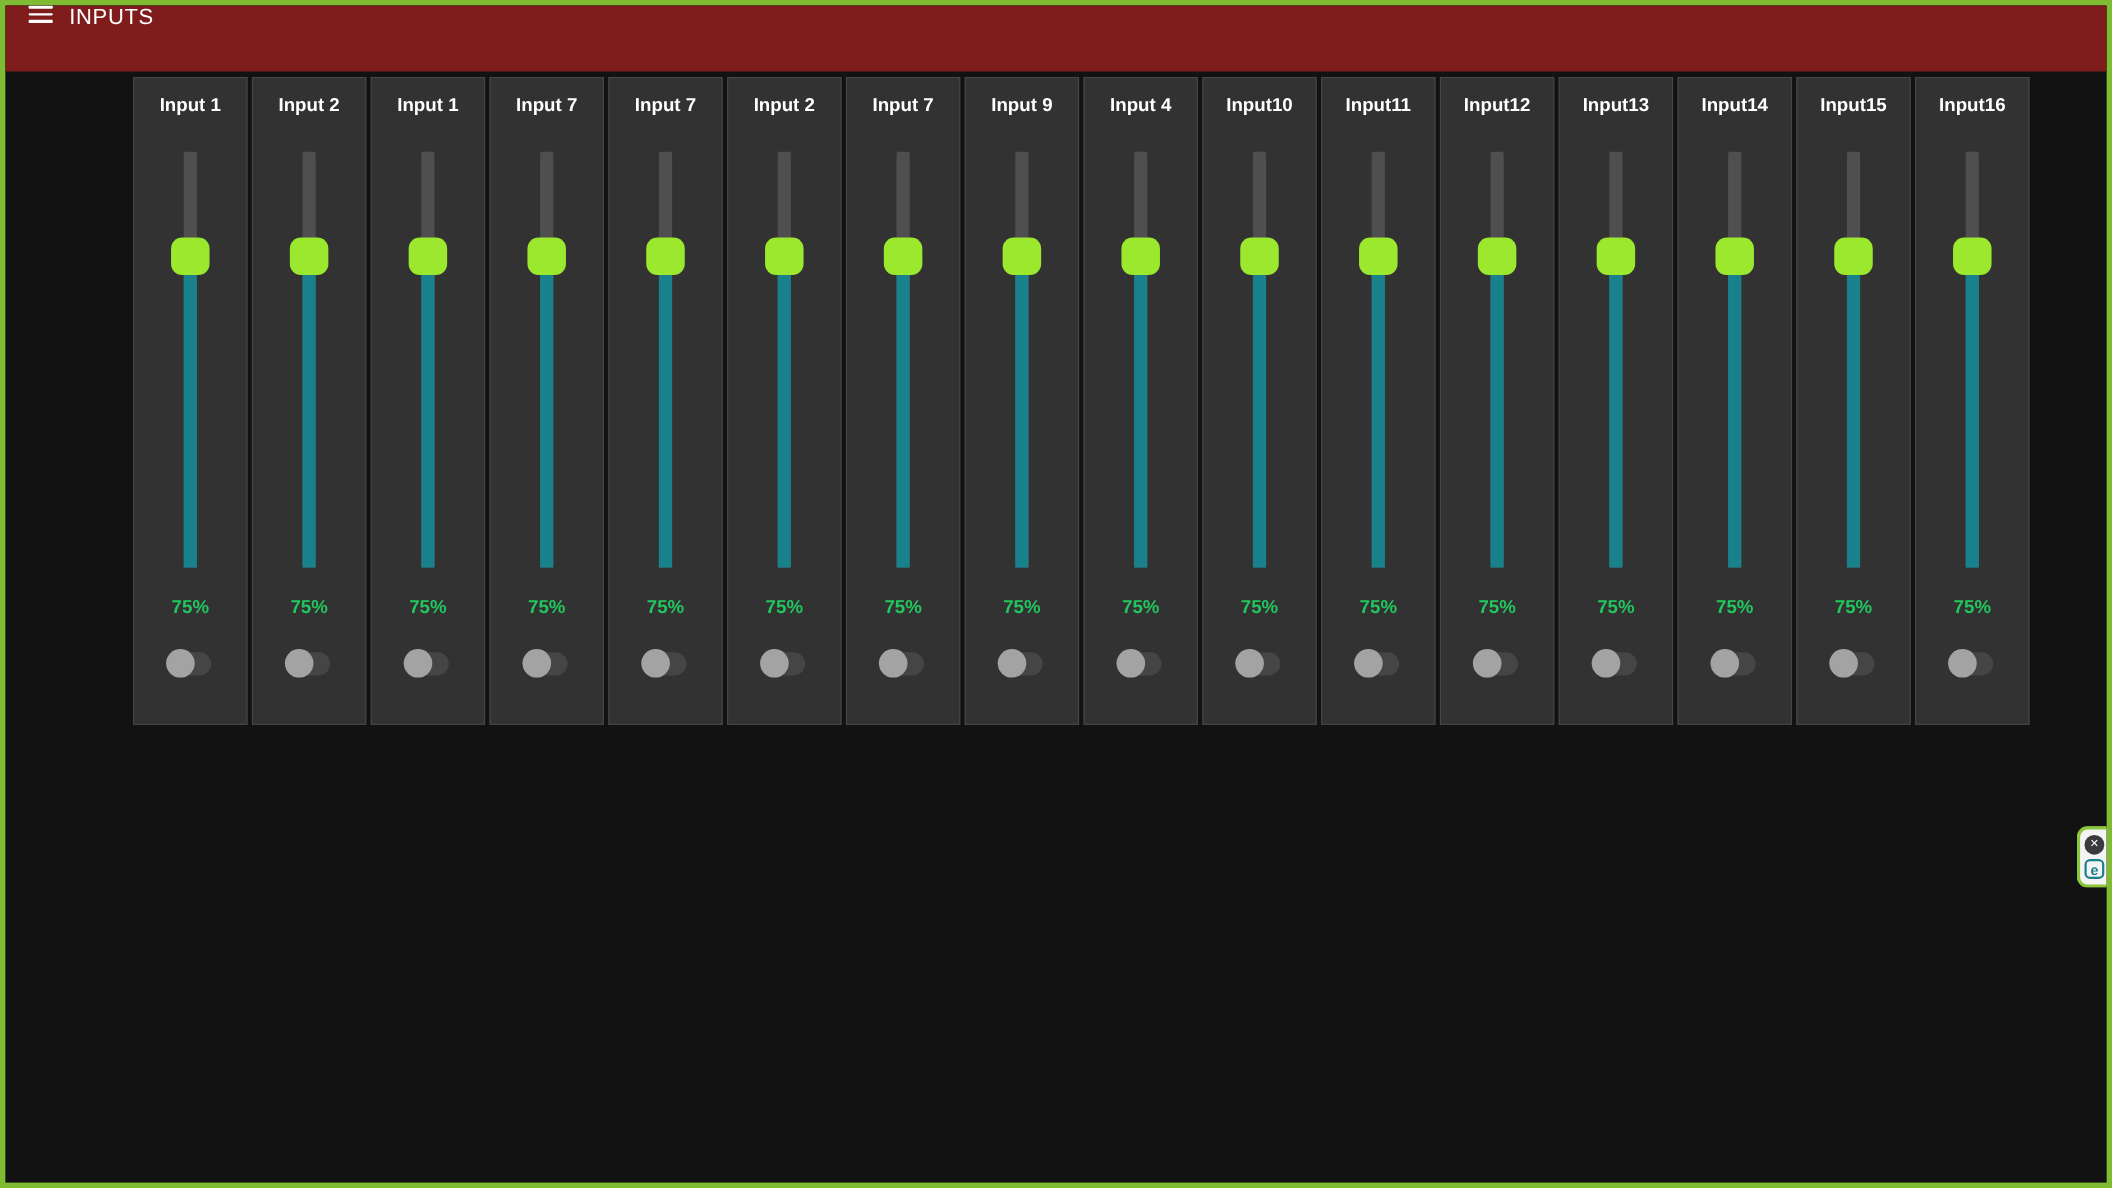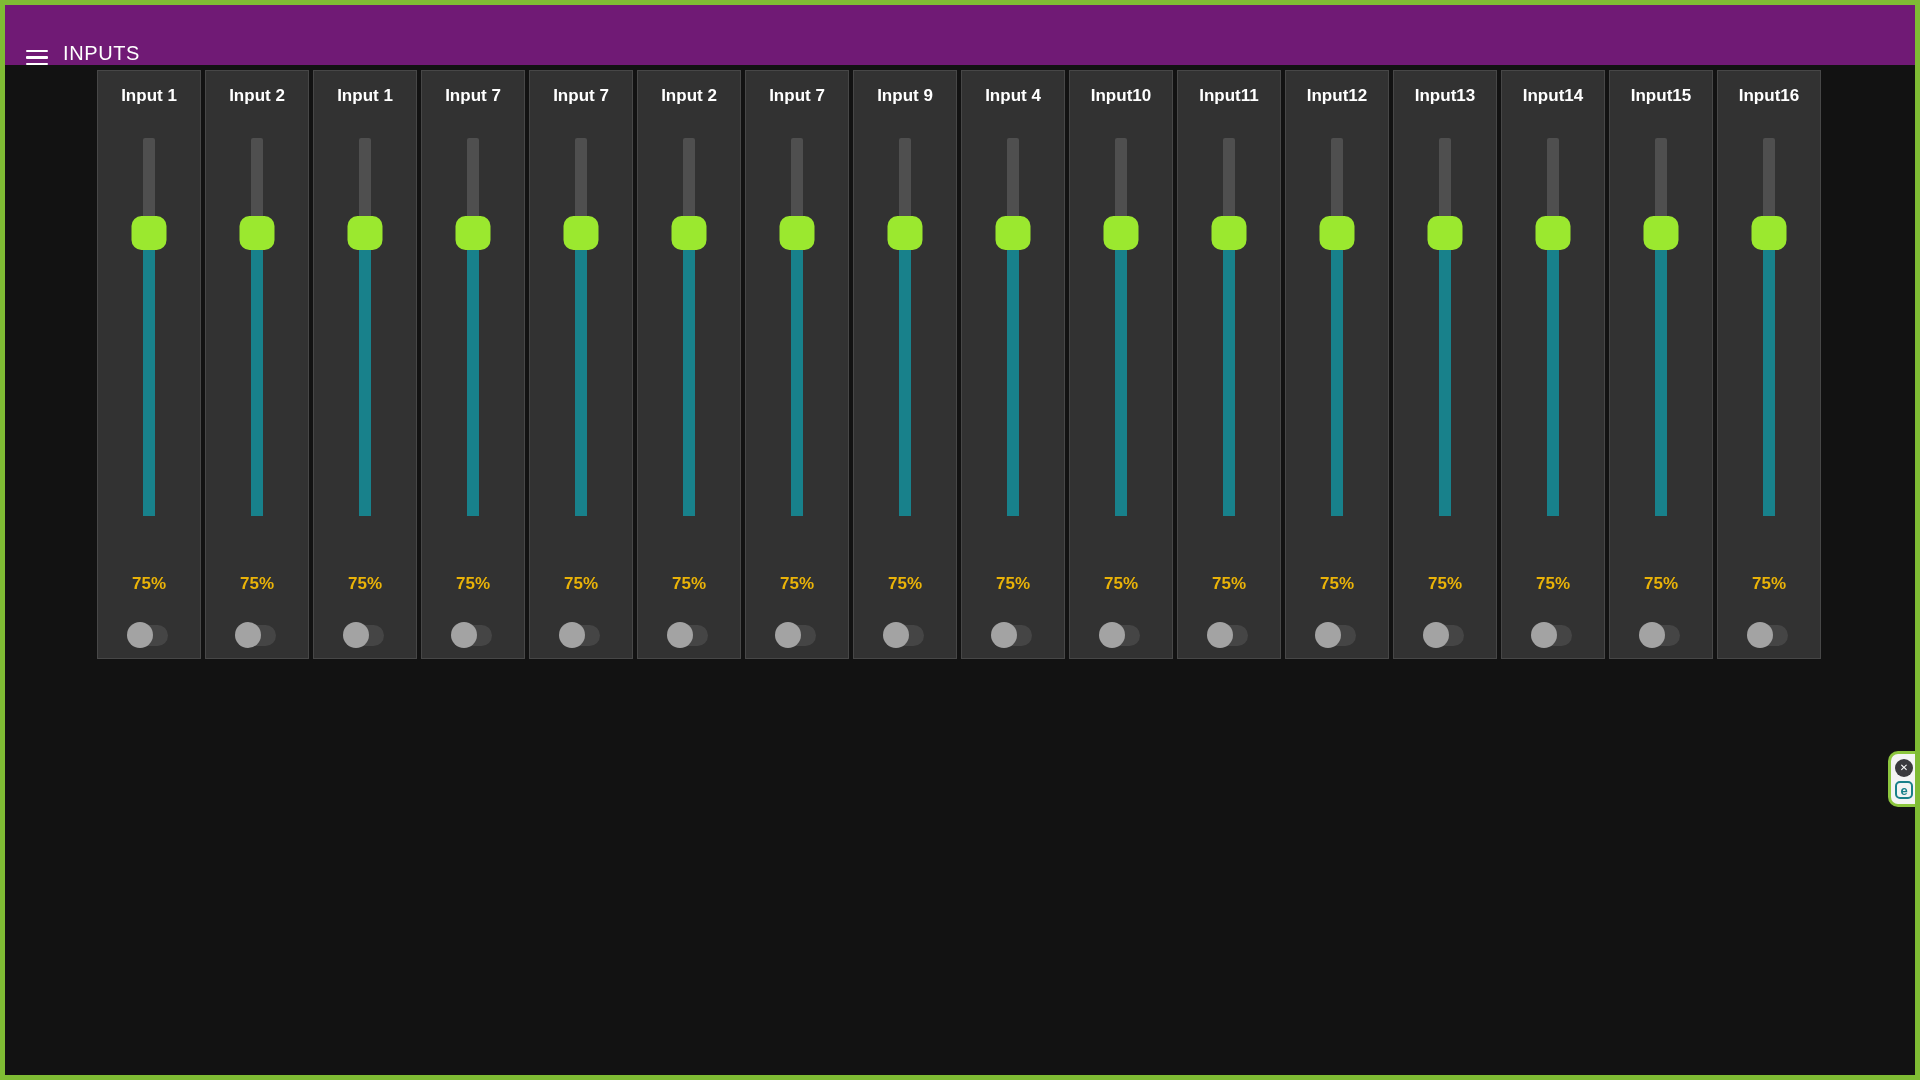--- a/index.html
+++ b/index.html
@@ -8,41 +8,41 @@
     font-family: "Liberation Sans", "DejaVu Sans", sans-serif;
     background: #111111;
     border: 5px solid #7FBC34;
     overflow: hidden;
   }
   .page { position: relative; width: 100%; height: 100%; background: #121212; }
 
   
   .app-header {
     height: 60px;
-    background: #701a75;
+    background: #7f1d1d;
     display: flex;
-    align-items: flex-end;
+    align-items: flex-start;
     padding-left: 21px;
   }
   .hamburger { width: 22px; cursor: pointer; display: flex; flex-direction: column; gap: 4px; }
   .hamburger span { display: block; height: 2.5px; background: #ffffff; border-radius: 1px; }
   .app-title {
     color: #ffffff;
     font-size: 20px;
     font-weight: 400;
     letter-spacing: 0.6px;
     margin-left: 15px;
   }
 
   
   .channel-rack {
     display: flex;
     gap: 4px;
     margin-top: 5px;
-    padding-left: 92px;
+    padding-left: 116px;
   }
   .channel {
     width: 104px;
     height: 589px;
     background: #323232;
     border: 1px solid #474747;
     display: flex;
     flex-direction: column;
     align-items: center;
     flex: 0 0 auto;
@@ -83,24 +83,24 @@
     position: absolute;
     left: 50%; transform: translateX(-50%);
     width: 35px;
     height: 34px;
     border-radius: 10px;
     background: #9BE82F;
     cursor: grab;
   }
 
   .ch-value {
-    margin-top: 57px;
+    margin-top: 25px;
     height: 22px;
     line-height: 22px;
-    color: #eab308;
+    color: #22c55e;
     font-size: 17px;
     font-weight: 700;
   }
 
   
   .toggle { position: relative; width: 44px; height: 28px; margin-top: 26px; cursor: pointer; }
   .toggle-track {
     position: absolute;
     left: 3px; right: 3px; top: 4px;
     height: 21px;

